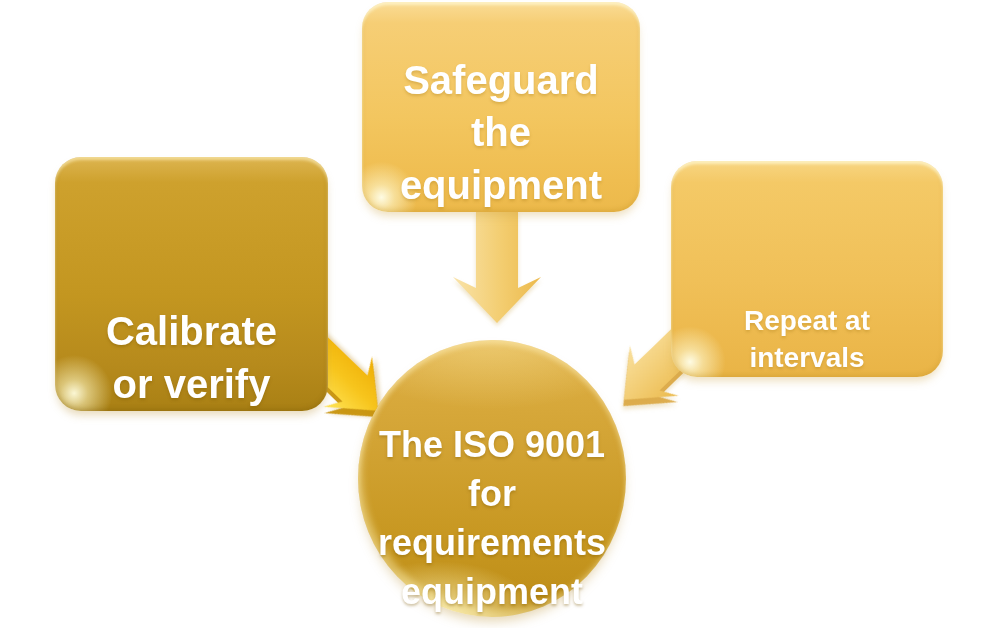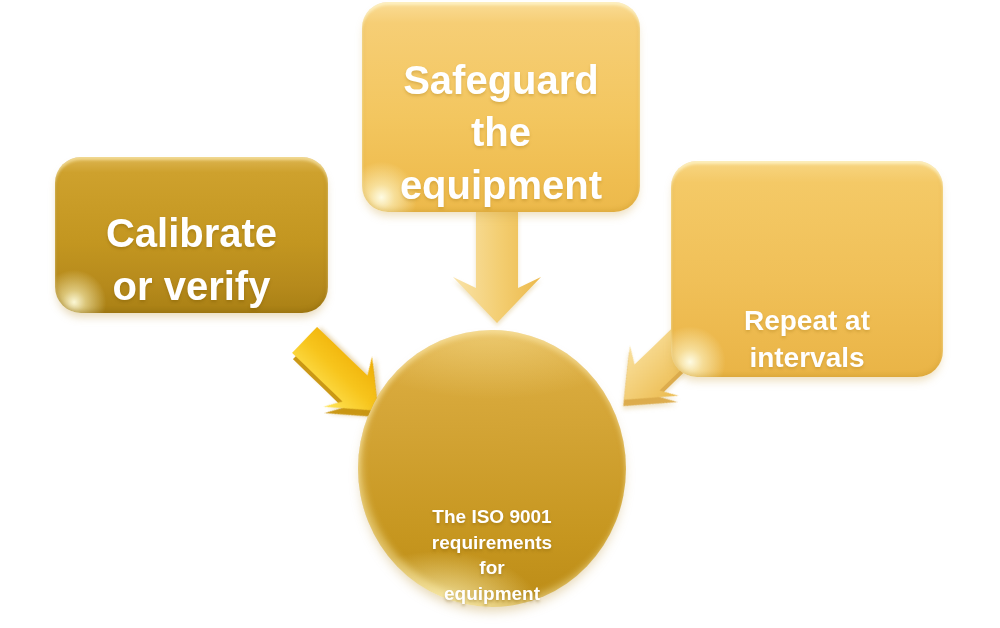--- a/index.html
+++ b/index.html
@@ -17,21 +17,21 @@
     align-items: flex-end;
     justify-content: center;
     text-align: center;
     color: #ffffff;
     font-weight: bold;
   }
   .node .lines span { display: block; }
 
   
   .box-left {
-    left: 55px; top: 157px; width: 273px; height: 156px;
+    left: 55px; top: 157px; width: 273px; height: 254px;
     border-radius: 26px; z-index: 2;
     background:
       radial-gradient(circle at 7% 93%, rgba(255,253,222,0.95) 0%, rgba(255,250,200,0.55) 4%, rgba(255,250,200,0) 11%),
       linear-gradient(180deg, #DDB551 0%, #CEA12D 10%, #C39620 55%, #B68A1C 82%, #A98014 100%);
     box-shadow:
       inset 0 3px 3px rgba(255,240,185,0.65),
       inset 0 -2px 5px rgba(115,82,0,0.30),
       0 6px 9px -2px rgba(190,150,60,0.35);
     font-size: 40px; line-height: 1.32;
     text-shadow: 0 2px 3px rgba(120,85,0,0.35);
@@ -62,31 +62,31 @@
     box-shadow:
       inset 0 3px 3px rgba(255,248,210,0.75),
       inset 0 -2px 5px rgba(170,120,10,0.22),
       0 6px 9px -2px rgba(205,165,75,0.35);
     font-size: 28px; line-height: 1.32;
     text-shadow: 0 2px 3px rgba(160,115,20,0.30);
   }
 
   
   .circle-node {
-    left: 358px; top: 330px; width: 268px; height: 277px;
+    left: 358px; top: 340px; width: 268px; height: 277px;
     border-radius: 50%; z-index: 3;
     background:
       radial-gradient(ellipse 58% 32% at 30% 101%, rgba(255,246,190,0.92) 0%, rgba(255,244,180,0.30) 45%, rgba(255,244,180,0) 66%),
       radial-gradient(ellipse 120% 60% at 50% -8%, rgba(255,236,170,0.55) 0%, rgba(255,236,170,0) 55%),
       linear-gradient(180deg, #DFB045 0%, #D3A435 35%, #C6961F 75%, #BC8C17 100%);
     box-shadow:
       inset 0 4px 5px rgba(255,240,185,0.50),
       inset 4px -6px 7px rgba(255,244,185,0.45),
       0 7px 12px -3px rgba(190,150,60,0.40);
-    font-size: 19px; line-height: 1.36;
+    font-size: 36px; line-height: 1.36;
     text-shadow: 0 2px 3px rgba(120,85,0,0.35);
   }
 
   
   .arrow { position: absolute; z-index: 1; }
   .arrow svg { display: block; overflow: visible; }
   .arrow-top  { left: 451px; top: 210px; width: 92px; height: 115px; }
   .arrow-left  { left: 306px; top: 324px; width: 72px; height: 104px; transform: rotate(-46deg); }
   .arrow-right { left: 624px; top: 313px; width: 72px; height: 104px; transform: rotate(46deg); }
   .arrow-top svg   { filter: drop-shadow(0 3px 2px rgba(200,160,60,0.30)); }
@@ -157,19 +157,19 @@
   <div class="node box-right">
     <div class="lines">
       <span>Repeat at</span>
       <span>intervals</span>
     </div>
   </div>
 
   <div class="node circle-node">
     <div class="lines">
       <span>The ISO 9001</span>
+      <span>for</span>
       <span>requirements</span>
-      <span>for</span>
       <span>equipment</span>
     </div>
   </div>
 
 </div>
 
 </body></html>

